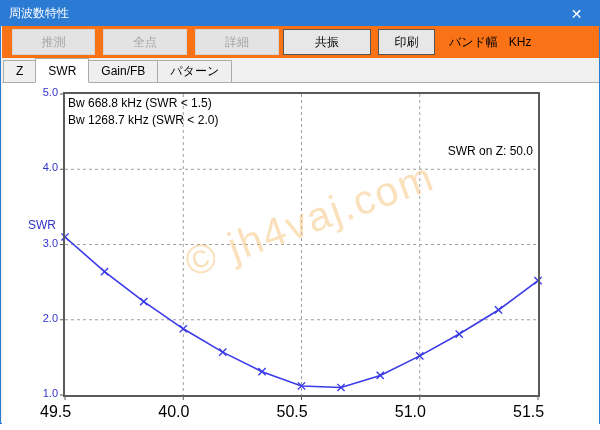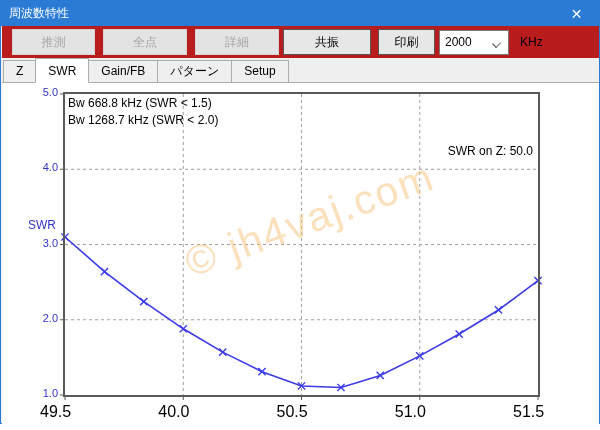--- a/index.html
+++ b/index.html
@@ -20,21 +20,21 @@
   }
   .titlebar .title { font-size:12px; }
   .close-btn {
     position:absolute; right:0; top:0; width:45px; height:25px;
     display:flex; align-items:center; justify-content:center;
     color:#fff; font-size:14px; cursor:default;
   }
   
   .toolbar {
     position:absolute; left:1px; top:25px; width:597px; height:32px;
-    background:#b91c1c; display:flex; align-items:center;
+    background:#f97316; display:flex; align-items:center;
   }
   .tb-btn {
     height:26px; background:#E3E3E3; border:1px solid #CFCFCF;
     font-size:12px; text-align:center; line-height:24px; color:#000;
     font-family:inherit;
   }
   .tb-btn.disabled { color:#A5A5A5; border-color:#D4D4D4; }
   .tb-btn.enabled { border:1px solid #555; background:#E7E7E7; }
   .bw-label { margin-left:14px; }
   .combo {
@@ -107,33 +107,29 @@
 
   <div class="titlebar">
     <span class="title">周波数特性</span>
     <div class="close-btn">
       <span>✕</span>
     </div>
   </div>
 
   <div class="toolbar">
     <span id="tb-buttons"><button class="tb-btn disabled" style="width: 83px; margin-left: 10px;">推測</button><button class="tb-btn disabled" style="width: 84px; margin-left: 8px;">全点</button><button class="tb-btn disabled" style="width: 84px; margin-left: 8px;">詳細</button><button class="tb-btn enabled" style="width: 88px; margin-left: 4px;">共振</button><button class="tb-btn enabled" style="width: 57px; margin-left: 7px;">印刷</button></span>
-    <div class="combo">
-      <span>2000</span>
-      <span class="chev"></span>
-    </div>
+    <span class="bw-label">バンド幅</span>
     <span class="unit-label">KHz</span>
   </div>
 
   <div class="tabbar" id="tabbar">
       <div class="tab">Z</div>
       <div class="tab active">SWR</div>
       <div class="tab">Gain/FB</div>
       <div class="tab">パターン</div>
-      <div class="tab">Setup</div>
     </div>
 
   <div class="panel">
     <div class="anno-left">
       <div>Bw 668.8 kHz (SWR &lt; 1.5)</div>
       <div>Bw 1268.7 kHz (SWR &lt; 2.0)</div>
     </div>
     <div class="anno-right">SWR on Z: 50.0</div>
 
     <div class="plot" id="plot">

